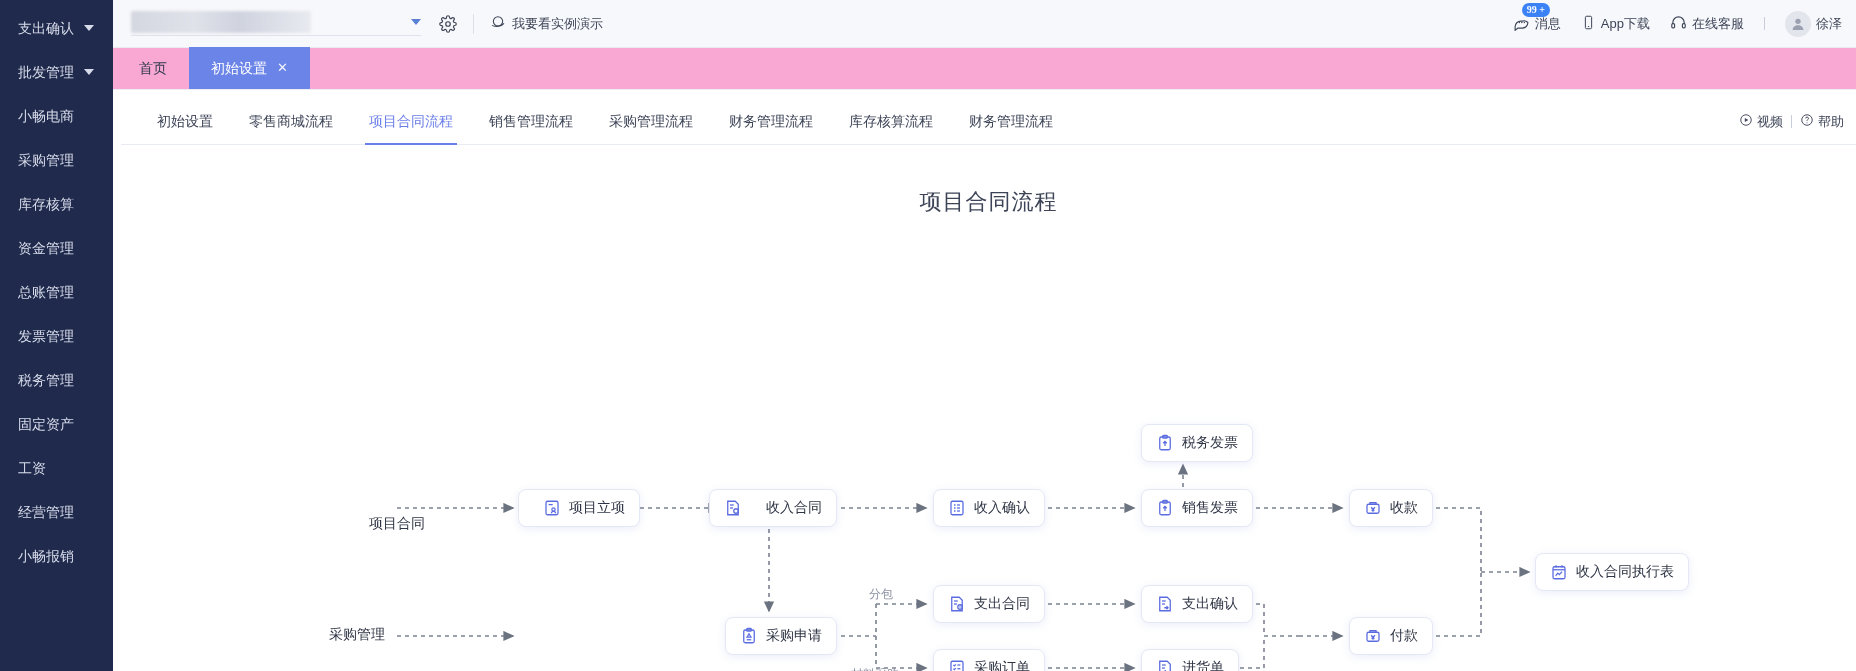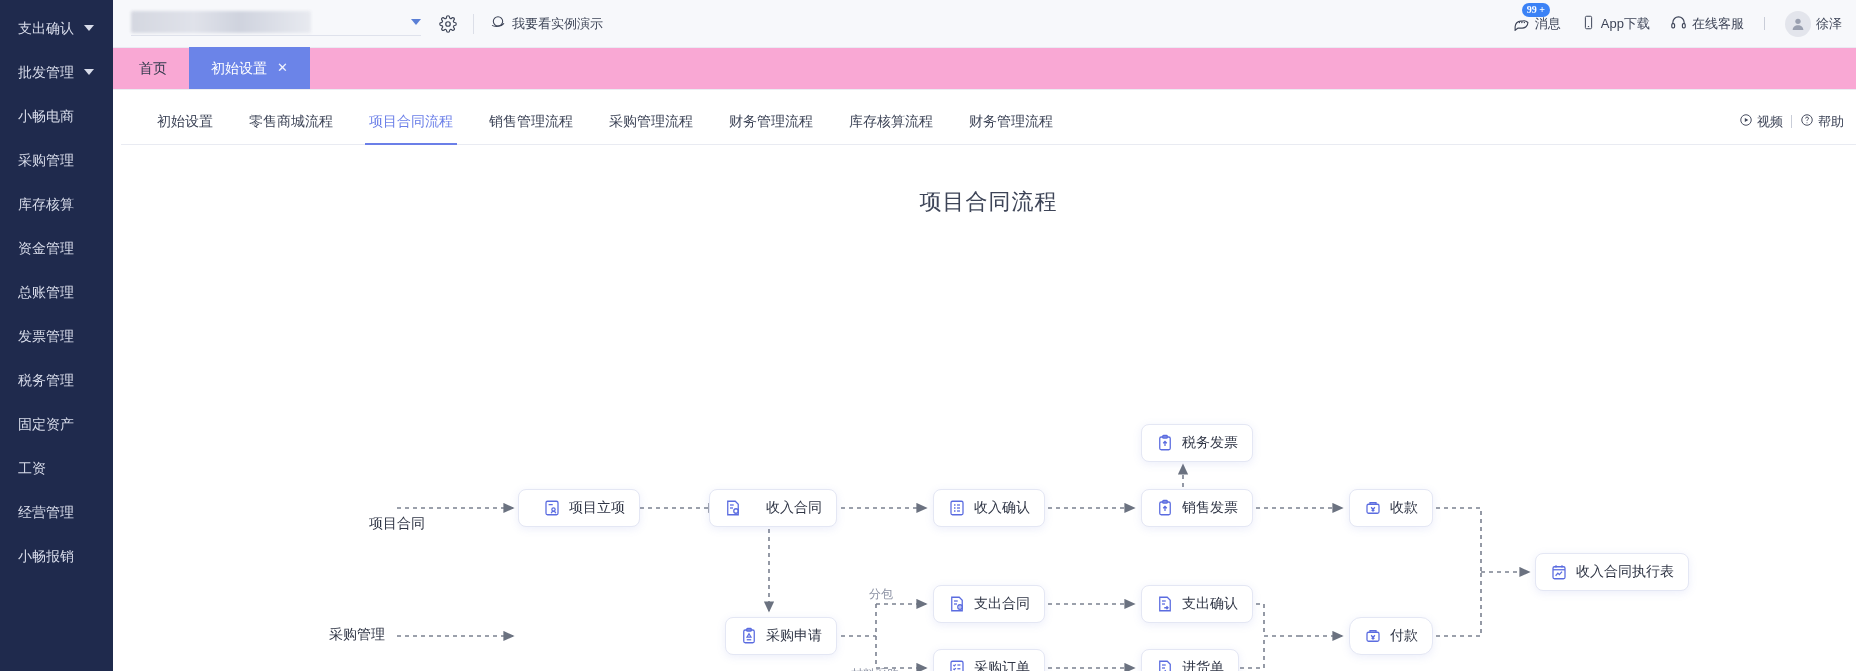--- a/index.html
+++ b/index.html
@@ -550,21 +550,21 @@
             <svg width="18" height="18" viewBox="0 0 24 24" fill="none" stroke="#5b6ce0" stroke-width="1.7">
               <path d="M5 3h10l4 4v14H5z"></path>
                 <line x1="8" y1="8" x2="13" y2="8"></line>
                 <line x1="8" y1="12" x2="12" y2="12"></line>
               <path d="M16 17h-5M13 15l-2 2 2 2"></path>
             </svg>
           </span>
           <span>进货单</span>
         </div>
 
-        <div class="node" style="left:1228px; top:472px;border-radius:12px;">
+        <div class="node" style="left:1228px; top:472px;">
           <span class="ico">
             <svg width="18" height="18" viewBox="0 0 24 24" fill="none" stroke="#5b6ce0" stroke-width="1.7">
               <rect x="4" y="7" width="16" height="12" rx="2"></rect>
                 <path d="M8 7V5h8v2"></path>
               <path d="M9.5 11l2.5 3 2.5-3M12 14v3M10 15.2h4"></path>
             </svg>
           </span>
           <span>付款</span>
         </div>
 

